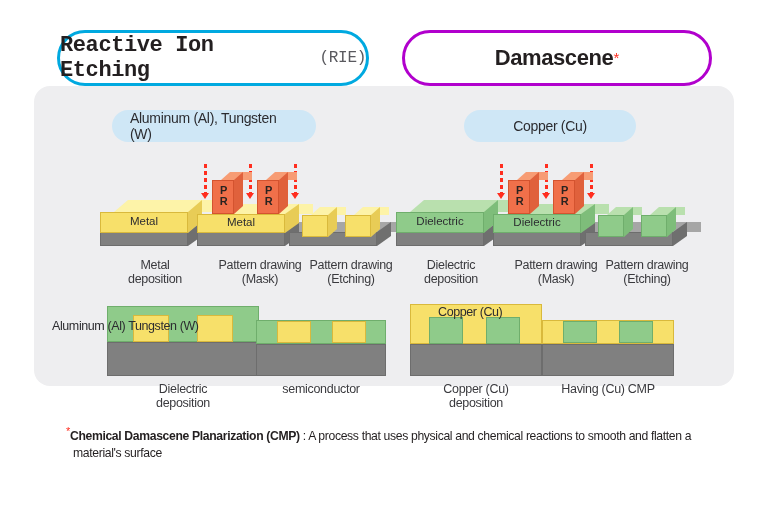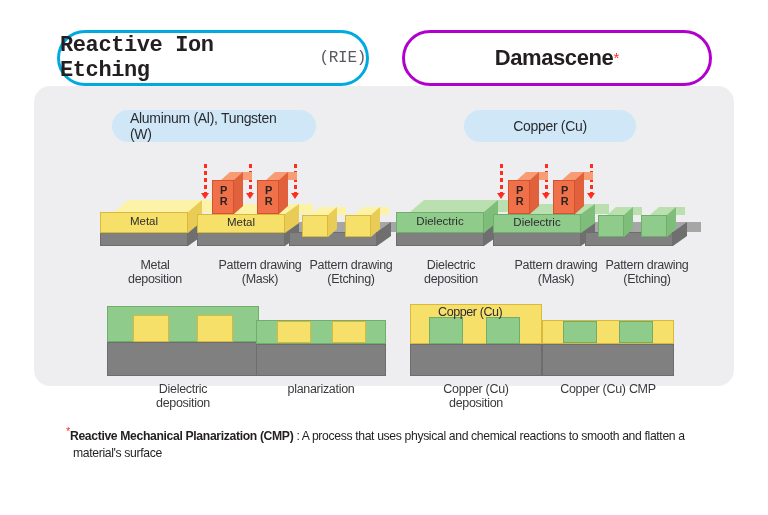--- a/index.html
+++ b/index.html
@@ -291,34 +291,35 @@
   <div class="cap" style="left:540px;top:172px;width:146px;">
     <div>Pattern drawing</div>
     <div>(Etching)</div>
   </div>
 
   <div class="stage" style="left:73px;top:220px;width:152px;height:70px;">
     <div class="sub2d" style="left:0;top:36px;width:152px;height:34px;"></div>
     <div class="film2d" style="left:0;top:0px;width:152px;height:36px;background:#8fcb8a;border:1px solid #6fae6c;"></div>
     <div class="inlay" style="left:26px;top:9px;width:36px;height:27px;background:#f7e06a;border:1px solid #d9b93c;"></div>
     <div class="inlay" style="left:90px;top:9px;width:36px;height:27px;background:#f7e06a;border:1px solid #d9b93c;"></div>
+    <div class="overlay-label" style="left:-55px;top:13px;">Aluminum (Al) Tungsten (W)</div>
   </div>
   <div class="cap" style="left:82px;top:296px;width:134px;">
     <div>Dielectric</div>
     <div>deposition</div>
   </div>
 
   <div class="stage" style="left:222px;top:232px;width:130px;height:58px;">
     <div class="sub2d" style="left:0;top:26px;width:130px;height:32px;"></div>
     <div class="film2d" style="left:0;top:2px;width:130px;height:24px;background:#8fcb8a;border:1px solid #6fae6c;"></div>
     <div class="inlay" style="left:21px;top:3px;width:34px;height:22px;background:#f7e06a;border:1px solid #d9b93c;"></div>
     <div class="inlay" style="left:76px;top:3px;width:34px;height:22px;background:#f7e06a;border:1px solid #d9b93c;"></div>
   </div>
   <div class="cap" style="left:214px;top:296px;width:146px;">
-    <div>planarization</div>
+    <div>semiconductor</div>
   </div>
 
   <div class="stage" style="left:376px;top:218px;width:132px;height:72px;">
     <div class="sub2d" style="left:0;top:40px;width:132px;height:32px;"></div>
     <div class="film2d" style="left:0;top:0px;width:132px;height:40px;background:#f7e06a;border:1px solid #d9b93c;"></div>
     <div class="inlay" style="left:19px;top:13px;width:34px;height:27px;background:#8fcb8a;border:1px solid #6fae6c;"></div>
     <div class="inlay" style="left:76px;top:13px;width:34px;height:27px;background:#8fcb8a;border:1px solid #6fae6c;"></div>
     <div class="overlay-label" style="left:28px;top:1px;">Copper (Cu)</div>
   </div>
   <div class="cap" style="left:375px;top:296px;width:134px;">
@@ -326,20 +327,20 @@
     <div>deposition</div>
   </div>
 
   <div class="stage" style="left:508px;top:232px;width:132px;height:58px;">
     <div class="sub2d" style="left:0;top:26px;width:132px;height:32px;"></div>
     <div class="film2d" style="left:0;top:2px;width:132px;height:24px;background:#f7e06a;border:1px solid #d9b93c;"></div>
     <div class="inlay" style="left:21px;top:3px;width:34px;height:22px;background:#8fcb8a;border:1px solid #6fae6c;"></div>
     <div class="inlay" style="left:77px;top:3px;width:34px;height:22px;background:#8fcb8a;border:1px solid #6fae6c;"></div>
   </div>
   <div class="cap" style="left:501px;top:296px;width:146px;">
-    <div>Copper (Cu) CMP</div>
+    <div>Having (Cu) CMP</div>
   </div>
 
 </div>
 
 <div class="notes">
-  <div class="note"><span class="star">*</span><b>Reactive Mechanical Planarization (CMP)</b><span> : A process that uses physical and chemical reactions to smooth and flatten a material's surface</span></div>
+  <div class="note"><span class="star">*</span><b>Chemical Damascene Planarization (CMP)</b><span> : A process that uses physical and chemical reactions to smooth and flatten a material's surface</span></div>
 </div>
 
 </body></html>

